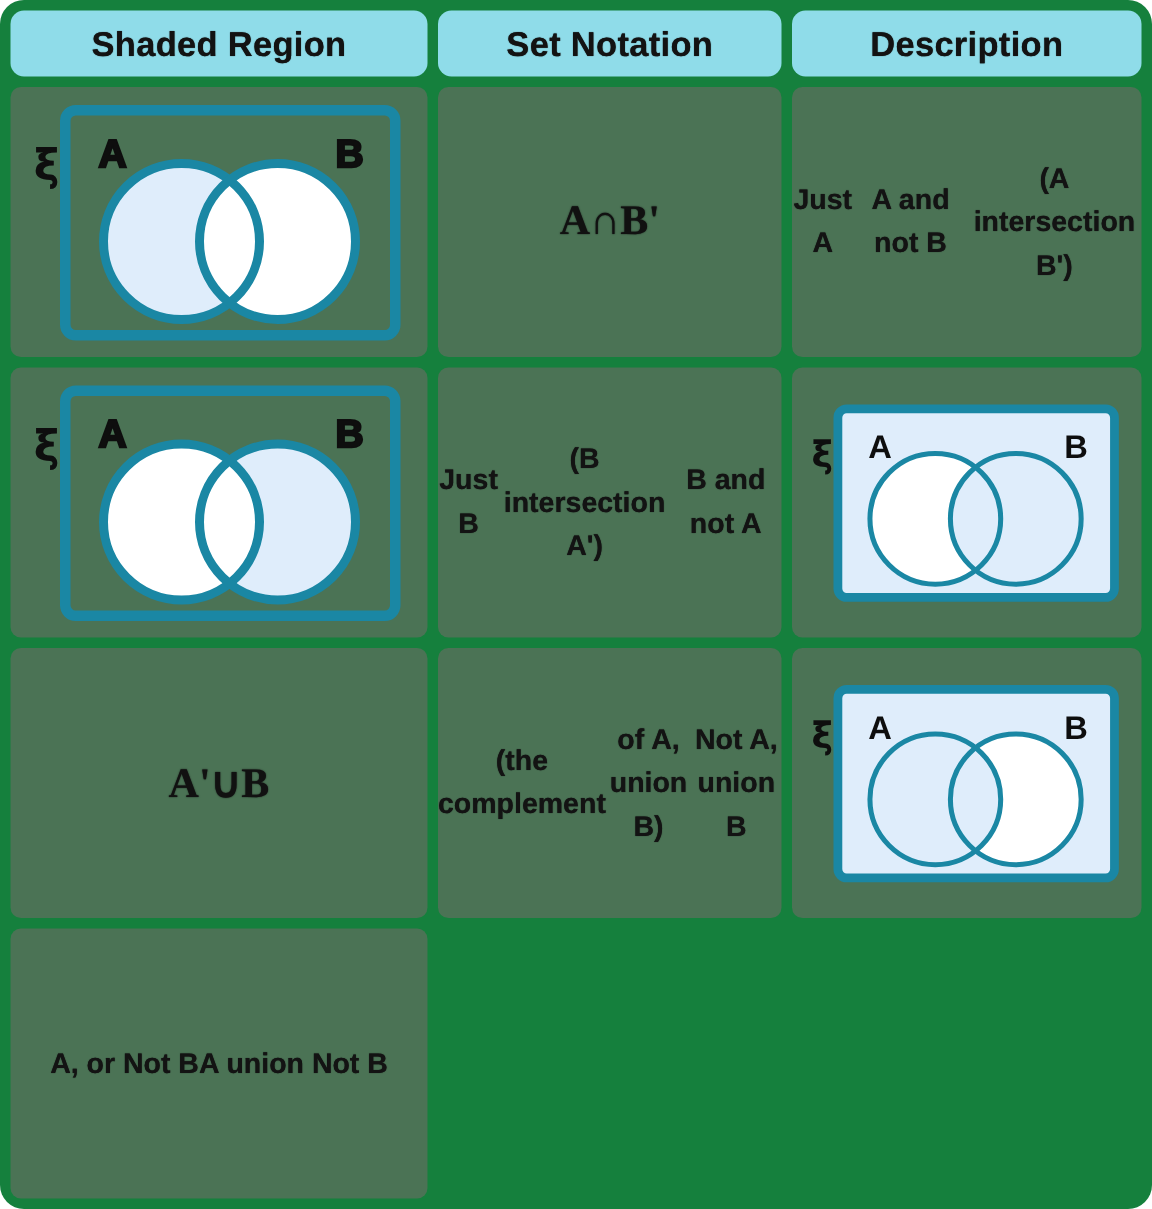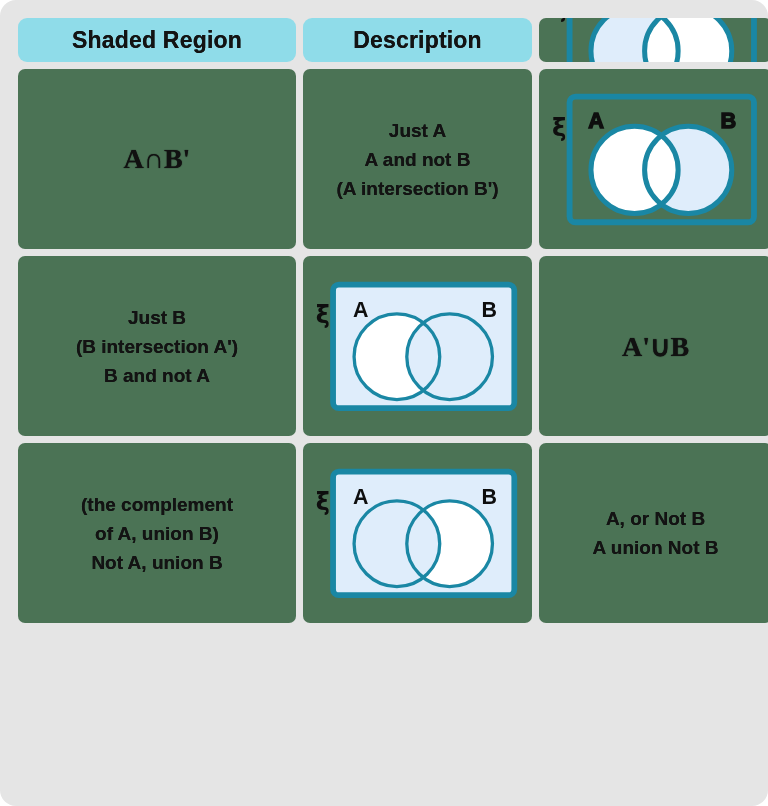--- a/index.html
+++ b/index.html
@@ -1,55 +1,56 @@
 <!DOCTYPE html>
 <html><head>
 <meta charset="utf-8">
 <style>
   html,body{margin:0;padding:0;background:#fff;}
   .table{
     width:768px;height:806px;box-sizing:border-box;
-    background:#e5e5e5;border-radius:16px;
+    background:#15803d;border-radius:16px;
     display:grid;
     grid-template-columns:278px 229px 233px;
     grid-template-rows:44px 180px 180px 180px 180px;
-    gap:7px;padding:18px;
+    gap:7px;padding:7px;
     font-family:"Liberation Sans", sans-serif;
   }
   .hcell{
     background:#8FDCE9;border-radius:9px;
     display:flex;align-items:center;justify-content:center;
     font-size:23px;font-weight:bold;color:#131313;
     letter-spacing:.2px;
     text-shadow:0 0 .6px #131313;
   }
   .cell{background:#4B7355;border-radius:7px;overflow:hidden;}
   .venn-cell{display:flex;align-items:center;justify-content:center;}
   .notation-cell{
     display:flex;align-items:center;justify-content:center;
     font-size:28px;font-weight:bold;color:#111;
     text-shadow:0 0 1px #111;
     font-family:Liberation Serif, serif;
   }
   .desc-cell{
-    display:flex;flex-direction:column;align-items:center;justify-content:center;
+    display:flex;flex-direction:row;align-items:center;justify-content:center;
     font-size:19px;font-weight:bold;color:#131313;line-height:29px;
     text-align:center;text-shadow:0 0 .6px #131313;
   }
   svg text{text-anchor:middle;}
   .xi{font-family:"DejaVu Sans", sans-serif;font-size:29px;font-weight:bold;fill:#0e0e0e;}
   .lbl{font-family:"Liberation Sans", sans-serif;font-size:26px;font-weight:bold;fill:#0e0e0e;}
   .heavy{paint-order:stroke;stroke:#0e0e0e;stroke-width:1.6px;}
 </style>
 </head>
 <body>
 
 <div class="table">
 
   <div class="hcell">Shaded Region</div>
+  <div class="hcell">Set Notation</div>
   <div class="hcell">Description</div>
 
   <div class="cell venn-cell">
     <svg width="278" height="180" viewBox="0 0 278 180">
       <rect x="36.5" y="15.5" width="220" height="150" rx="7" fill="none" stroke="#1A87A4" stroke-width="7"></rect>
       <circle cx="114" cy="103" r="52" fill="#DFEDFB"></circle>
       <circle cx="178" cy="103" r="52" fill="#FFFFFF"></circle>
       <circle cx="114" cy="103" r="52" fill="none" stroke="#1A87A4" stroke-width="6"></circle>
       <circle cx="178" cy="103" r="52" fill="none" stroke="#1A87A4" stroke-width="6"></circle>
       <text x="24" y="62" class="xi">ξ</text>

